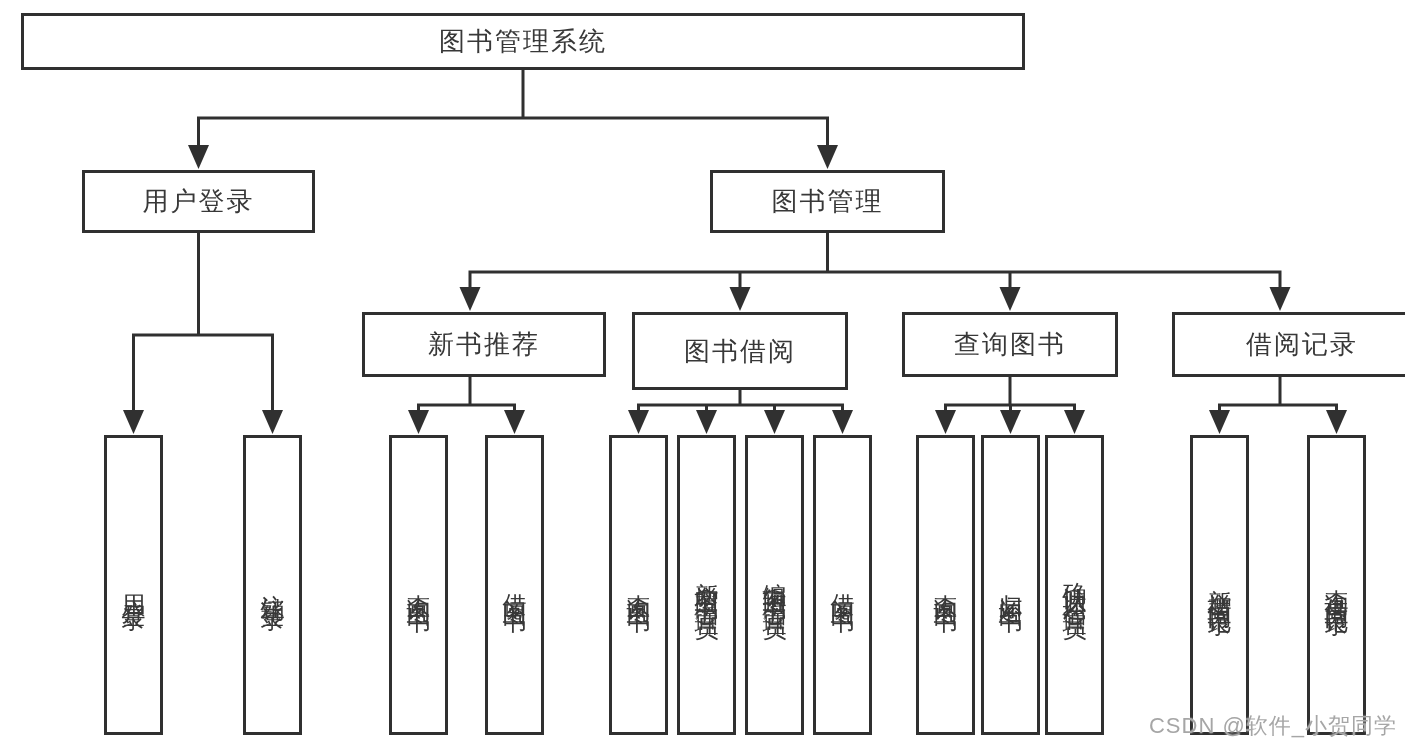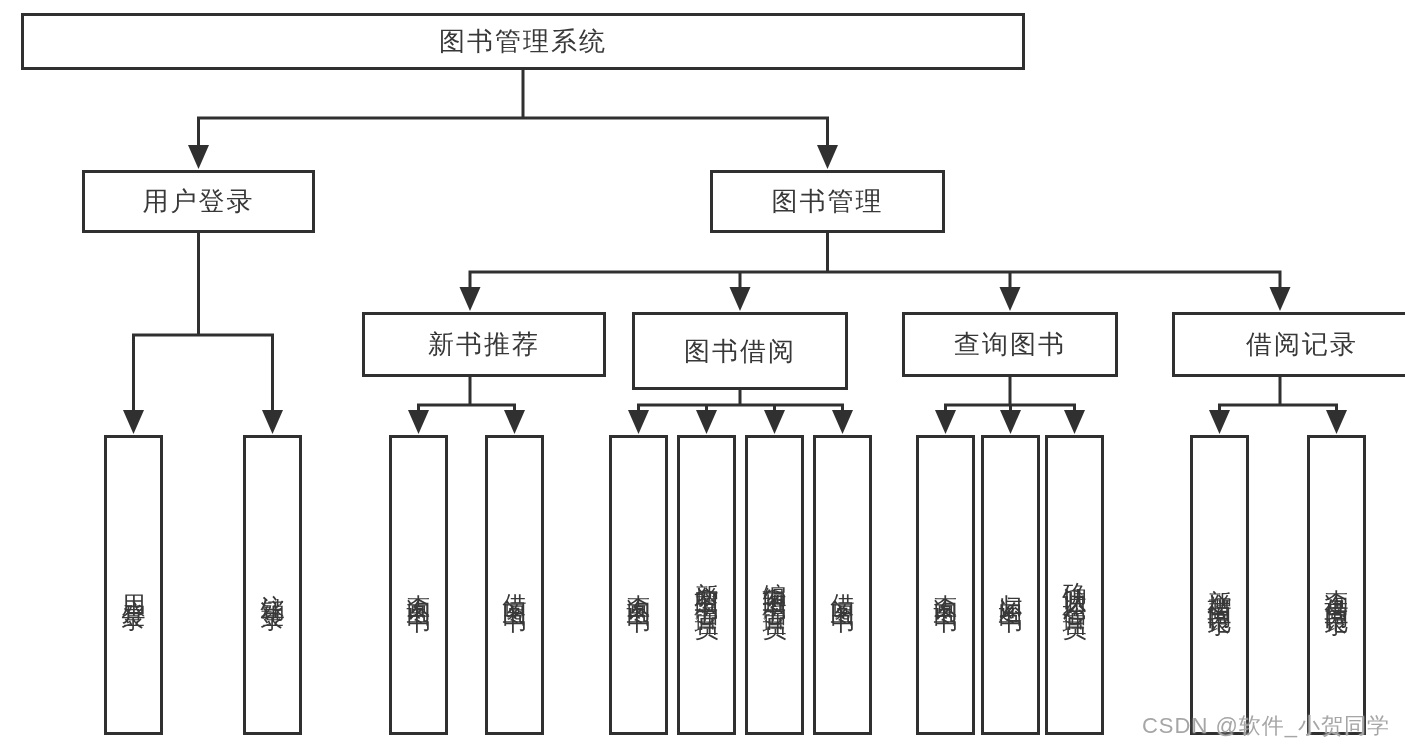--- a/index.html
+++ b/index.html
@@ -58,21 +58,21 @@
     height: 300px;
     width: 59px;
     writing-mode: vertical-rl;
     text-orientation: mixed;
     font-size: 24px;
     letter-spacing: 5px;
     line-height: 1;
   }
   .watermark {
     position: absolute;
-    right: 15px;
+    right: 8px;
     bottom: 6px;
     font-size: 22px;
     color: var(--watermark);
     letter-spacing: 1px;
     white-space: nowrap;
     text-shadow: 0 0 2px #ffffff;
     z-index: 5;
   }
 </style>
 </head>

